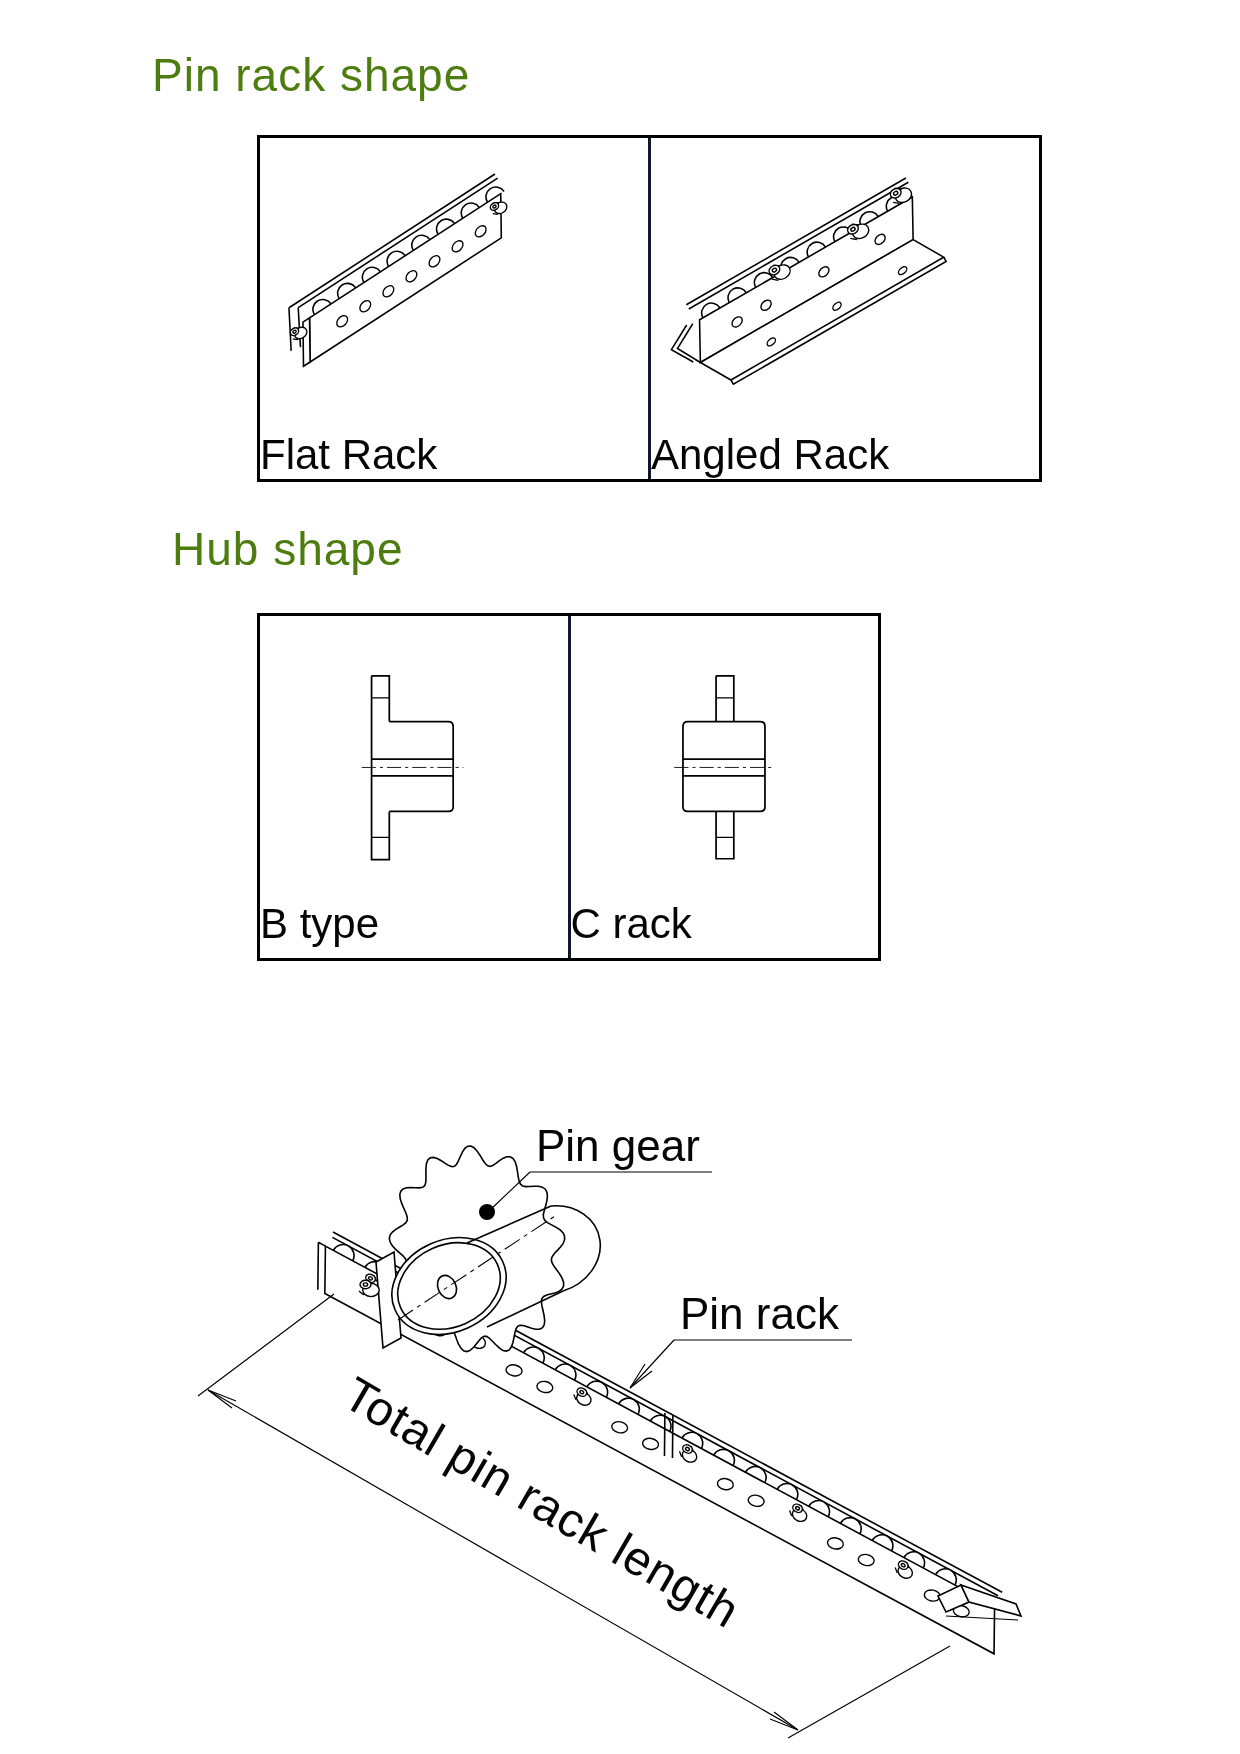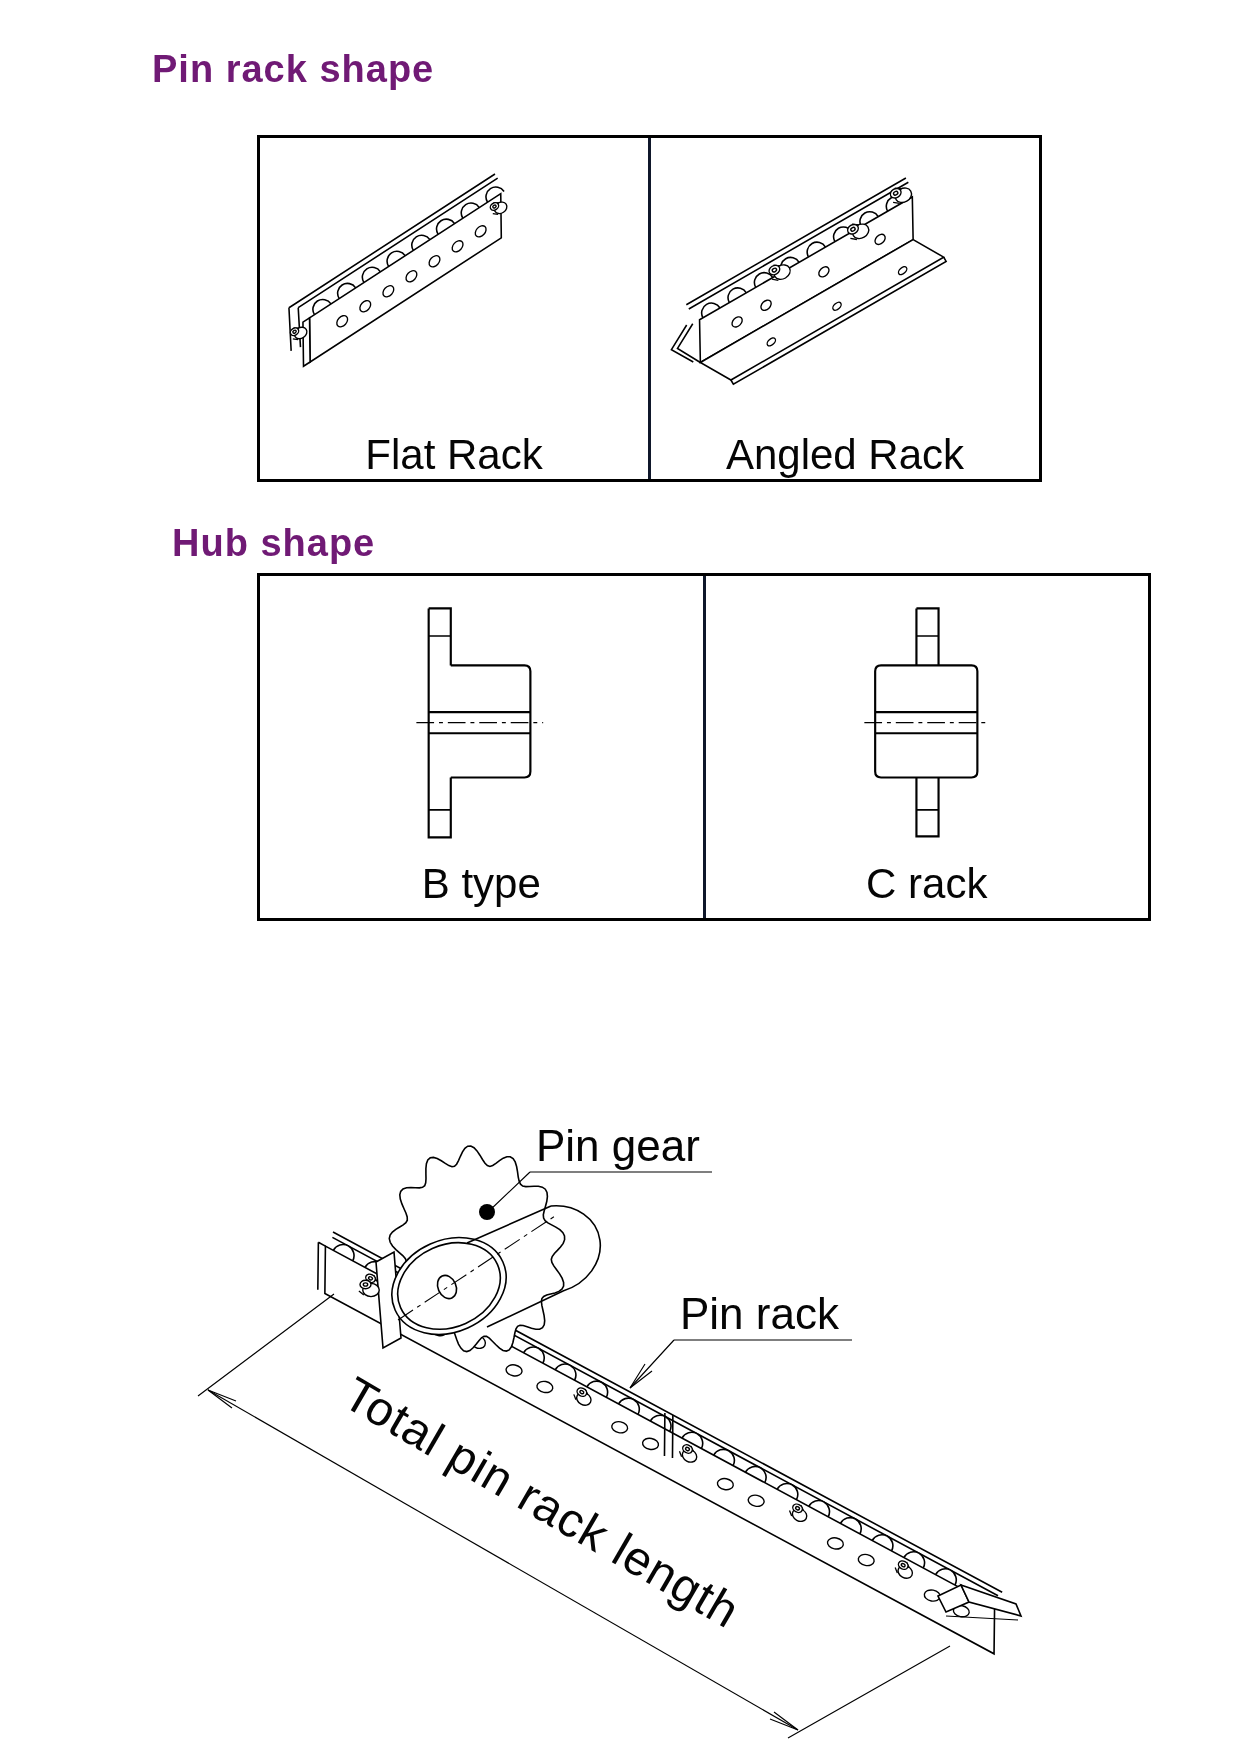--- a/index.html
+++ b/index.html
@@ -1,24 +1,24 @@
 <!DOCTYPE html>
 <html><head>
 <meta charset="utf-8">
 <style>
   html,body{margin:0;padding:0}
   body{width:1240px;height:1754px;position:relative;background:#fff;
        font-family:"Liberation Sans", sans-serif;color:#000;overflow:hidden}
-  .heading{position:absolute;font-size:38px;font-weight:700;letter-spacing:1px;
-           white-space:nowrap;color:#701a75}
+  .heading{position:absolute;font-size:46px;font-weight:400;letter-spacing:1px;
+           white-space:nowrap;color:#4d7c0f}
   .grid{position:absolute;display:flex;border:3px solid #000;background:#fff;box-sizing:border-box}
   .cell{flex:1;position:relative}
   .cell + .cell{border-left:3px solid #0f172a}
   .cell svg{position:absolute;left:0;top:0;width:100%;height:100%}
-  .cell-label{position:absolute;left:0;right:0;text-align:center;
+  .cell-label{position:absolute;left:0;right:0;
               font-size:42px;line-height:1.04;letter-spacing:0;color:#050505}
   .lbl-bottom0{bottom:2px}
   .lbl-bottom12{bottom:12px}
   svg .ln{stroke:#000;fill:none;stroke-width:1.6}
   svg .thin{stroke:#000;fill:none;stroke-width:1.15}
   svg .bold{stroke:#000;fill:none;stroke-width:2.2}
   svg .whitefill{fill:#fff;stroke:#000;stroke-width:1.6}
   svg .dashdot{stroke:#000;fill:none;stroke-width:1.1;stroke-dasharray:18 5 4 5}
   svg text{fill:#050505;stroke:none}
   svg [data-holes] ellipse{fill:#fff;stroke:#000;stroke-width:1.4}
@@ -108,21 +108,21 @@
       </g>
     </svg>
     <div class="cell-label lbl-bottom0">
       <div>Angled Rack</div>
     </div>
   </div>
 </div>
 
 <div class="heading" style="left:172px;top:522px">Hub shape</div>
 
-<div class="grid" style="left:257px;top:573px;width:894px;height:348px">
+<div class="grid" style="left:257px;top:613px;width:624px;height:348px">
 
   <div class="cell">
     <svg viewBox="258 597 390 348">
       <path class="bold" d="M399.5 630 H422 V688 M422 802 V863 H399.5 V630"></path>
       <path class="ln" d="M399.5 658 H422 M399.5 835 H422"></path>
       <path class="bold" d="M422 688 H497 Q503 688 503 694 V796 Q503 802 497 802 H422"></path>
       <path class="bold" d="M399.5 735.5 H503 M399.5 757 H503"></path>
       <path class="dashdot" d="M387 746.2 H516"></path>
     </svg>
     <div class="cell-label lbl-bottom12">B type</div>

